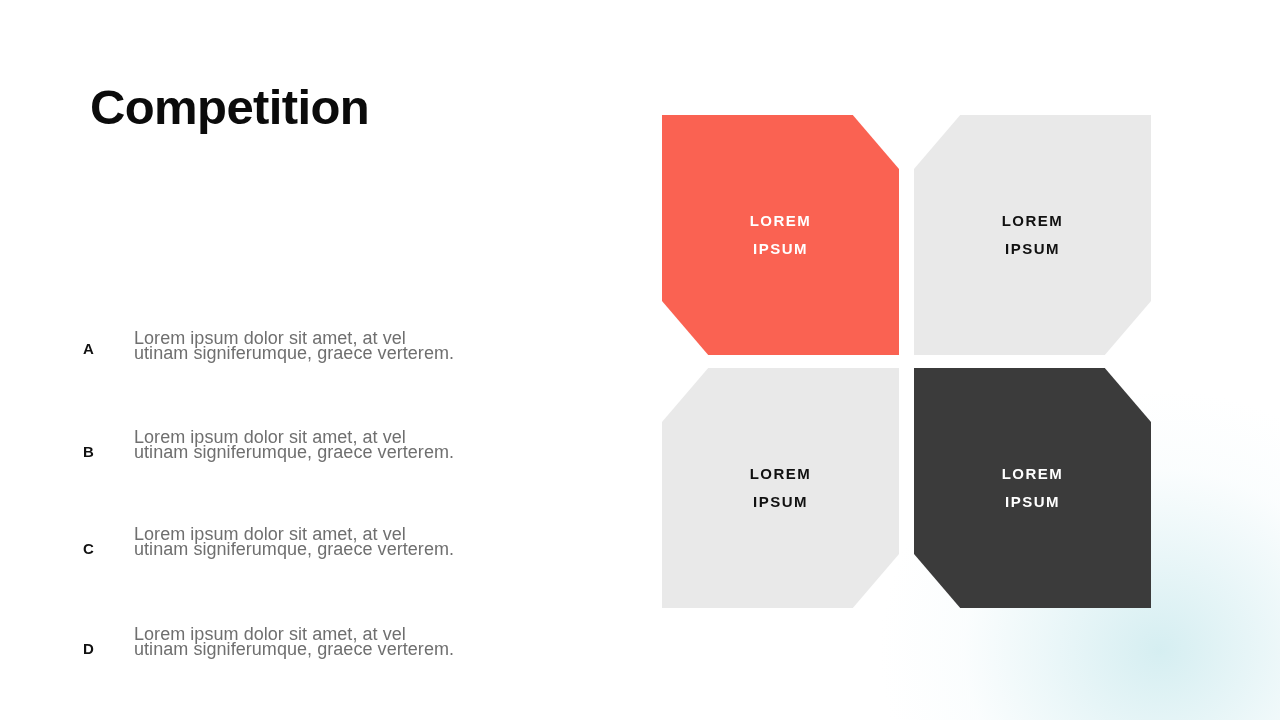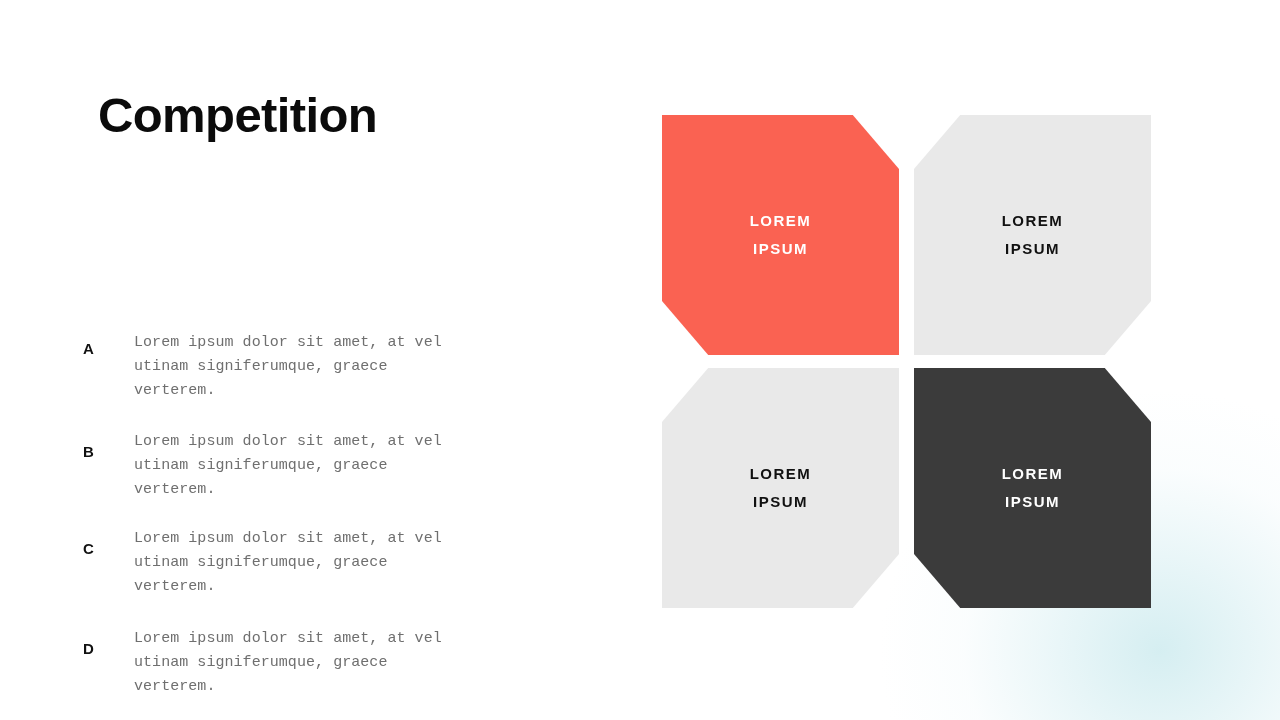--- a/index.html
+++ b/index.html
@@ -47,21 +47,21 @@
     top: 74px;
     width: 480px;
   }
 
   .page-title {
     font-size: 49px;
     font-weight: 700;
     letter-spacing: -0.6px;
     color: #0b0b0b;
     line-height: 1.08;
-    margin: 15px;
+    margin: 7px;
     white-space: nowrap;
   }
 
   .bullet-list {
     position: absolute;
     left: 0;
     top: 229px;
     width: 480px;
   }
 
@@ -79,25 +79,24 @@
     font-weight: 700;
     color: #111111;
     letter-spacing: 0.2px;
   }
 
   .bullet-text {
     position: absolute;
     left: 51px;
     top: 29px;
     width: 324px;
-    font-size: 15px;
-    line-height: 24px;
+    font-size: 18px;
+    line-height: 15px;
     color: #6f6f6f;
     letter-spacing: 0.05px;
-    font-family: Liberation Mono, monospace;
   }
 
   
   .bullet-row.r-a .bullet-key { top: 37px; }
   .bullet-row.r-a .bullet-text { top: 28px; }
   .bullet-row.r-b .bullet-key { top: 41px; }
   .bullet-row.r-b .bullet-text { top: 28px; }
   .bullet-row.r-c .bullet-key { top: 39px; }
   .bullet-row.r-c .bullet-text { top: 26px; }
   .bullet-row.r-d .bullet-key { top: 40px; }

